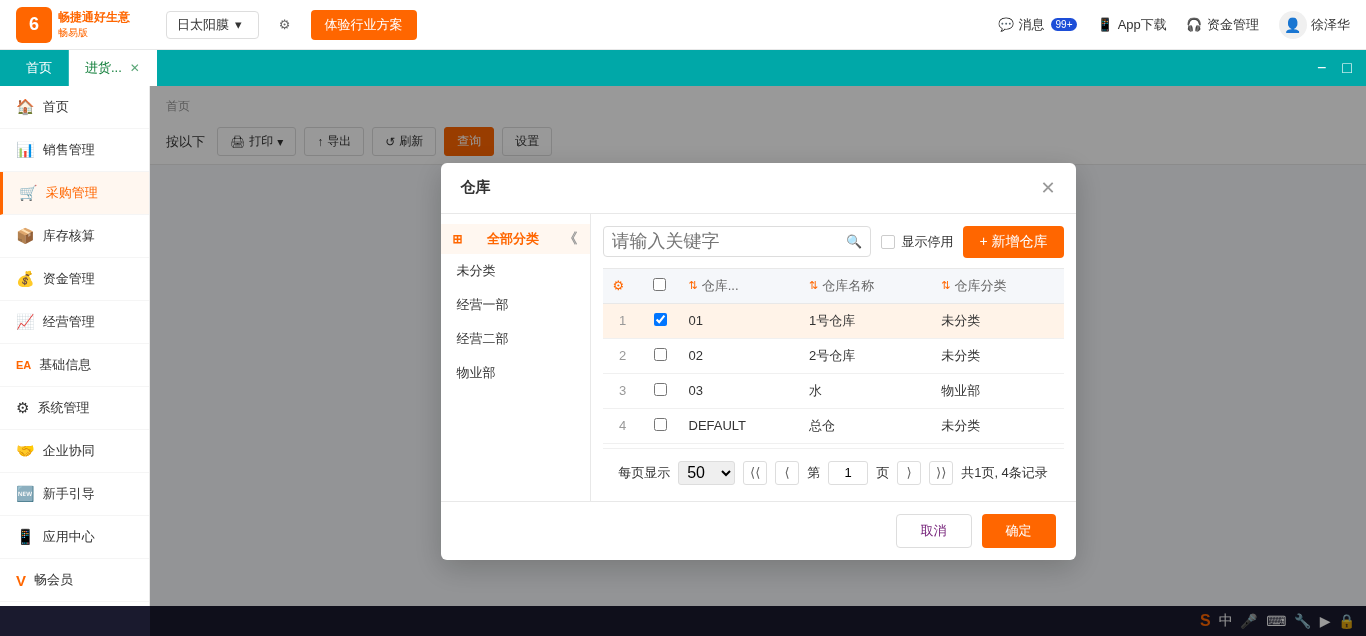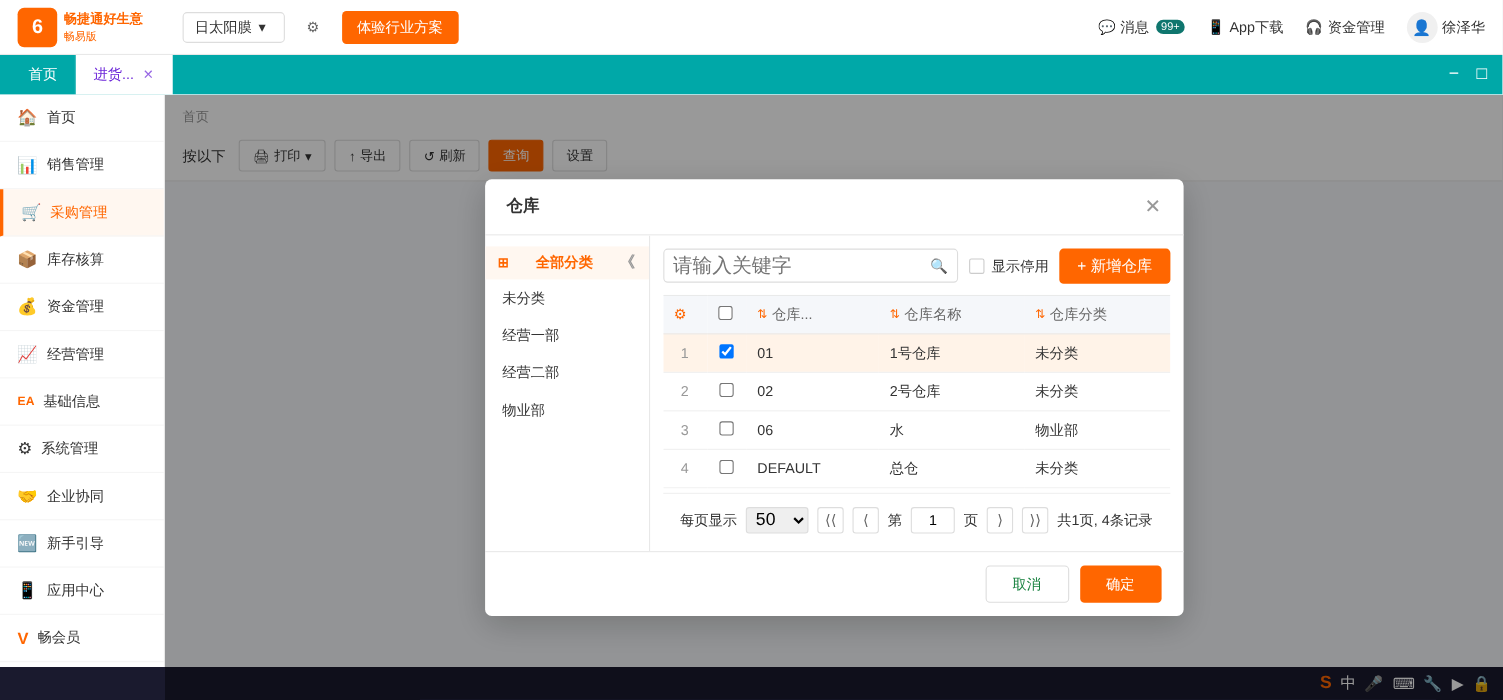--- a/index.html
+++ b/index.html
@@ -52,21 +52,21 @@
 
     .header-right {
       margin-left: auto;
       display: flex; align-items: center; gap: 20px;
     }
     .header-right-item {
       display: flex; align-items: center; gap: 4px;
       color: #333; cursor: pointer; font-size: 13px;
     }
     .badge {
-      background: #0f766e; color: #fff; border-radius: 10px;
+      background: #1d4ed8; color: #fff; border-radius: 10px;
       font-size: 10px; padding: 1px 5px; margin-left: 2px;
     }
     .user-avatar {
       width: 28px; height: 28px; border-radius: 50%;
       background: #f0f0f0; display: flex; align-items: center; justify-content: center;
       color: #999; font-size: 14px;
     }
 
     
     .nav-tabs {
@@ -75,21 +75,21 @@
       display: flex;
       align-items: center;
       padding: 0 10px;
     }
     .nav-tab {
       padding: 0 16px; height: 36px;
       display: flex; align-items: center;
       color: #fff; cursor: pointer; font-size: 13px;
       border-right: 1px solid rgba(255,255,255,0.2);
     }
-    .nav-tab.active { background: #fff; color: #6d28d9; }
+    .nav-tab.active { background: #fff; color: #15803d; }
     .nav-tab-close { margin-left: 8px; font-size: 12px; opacity: 0.7; }
     .nav-tab-controls {
       margin-left: auto;
       display: flex; gap: 8px;
     }
     .nav-ctrl-btn {
       color: #fff; cursor: pointer; font-size: 16px; padding: 0 4px;
     }
 
     
@@ -269,21 +269,21 @@
     }
 
     
     .modal-footer {
       padding: 12px 20px;
       display: flex; justify-content: flex-end; gap: 10px;
       border-top: 1px solid #e8e8e8;
     }
     .btn-cancel {
       padding: 7px 24px; border: 1px solid #ddd; border-radius: 4px;
-      cursor: pointer; background: #fff; color: #15803d; font-size: 13px;
+      cursor: pointer; background: #fff; color: #701a75; font-size: 13px;
     }
     .btn-confirm {
       padding: 5px 24px; border: none; border-radius: 4px;
       cursor: pointer; background: #f60; color: #fff; font-size: 13px;
     }
 
     
     .bottom-bar {
       position: fixed; bottom: 0; left: 0; right: 0;
       height: 30px;
@@ -517,21 +517,21 @@
     </td>
     <td>02</td>
     <td>2号仓库</td>
     <td>未分类</td>
   </tr>
                     <tr>
     <td style="text-align:center;color:#999;">3</td>
     <td style="text-align:center;">
       <input type="checkbox" style="">
     </td>
-    <td>06</td>
+    <td>03</td>
     <td>水</td>
     <td>物业部</td>
   </tr>
                     <tr>
     <td style="text-align:center;color:#999;">4</td>
     <td style="text-align:center;">
       <input type="checkbox" style="">
     </td>
     <td>DEFAULT</td>
     <td>总仓</td>

